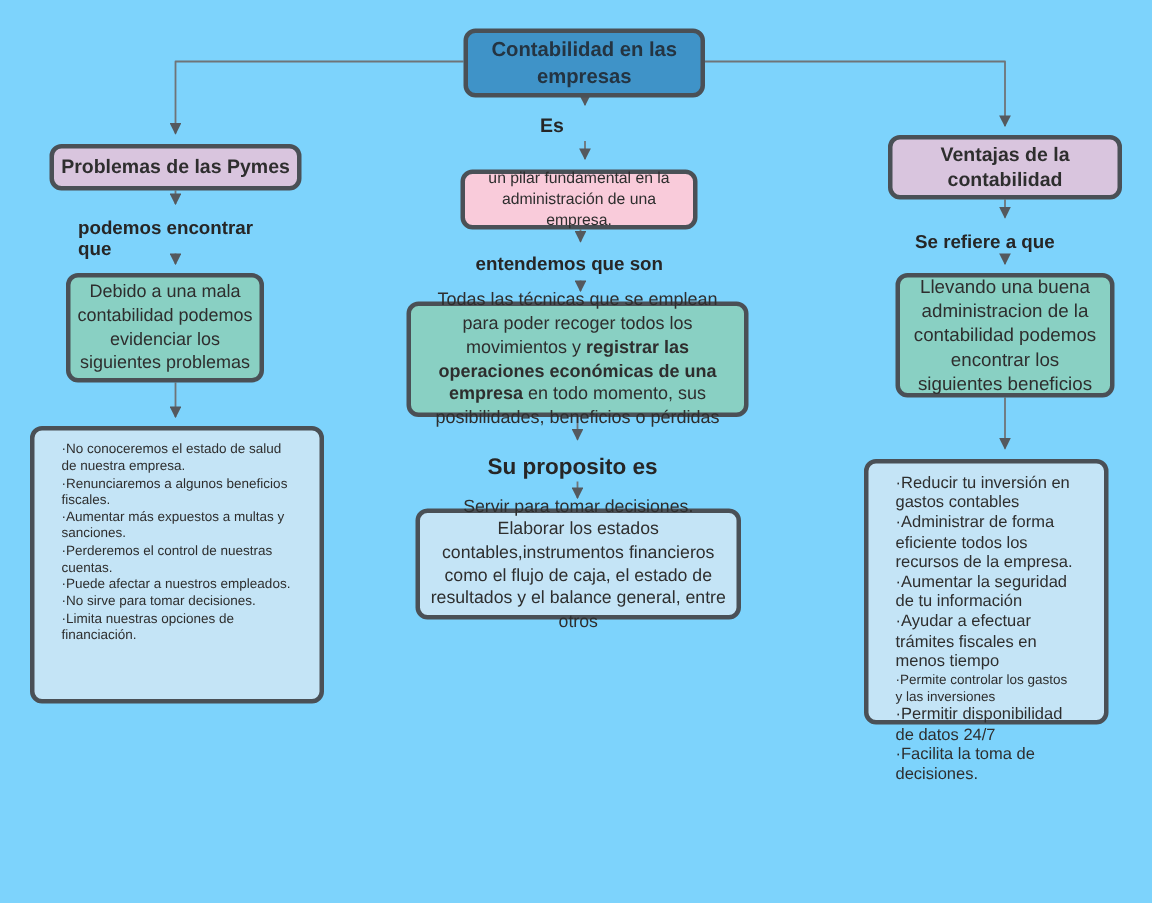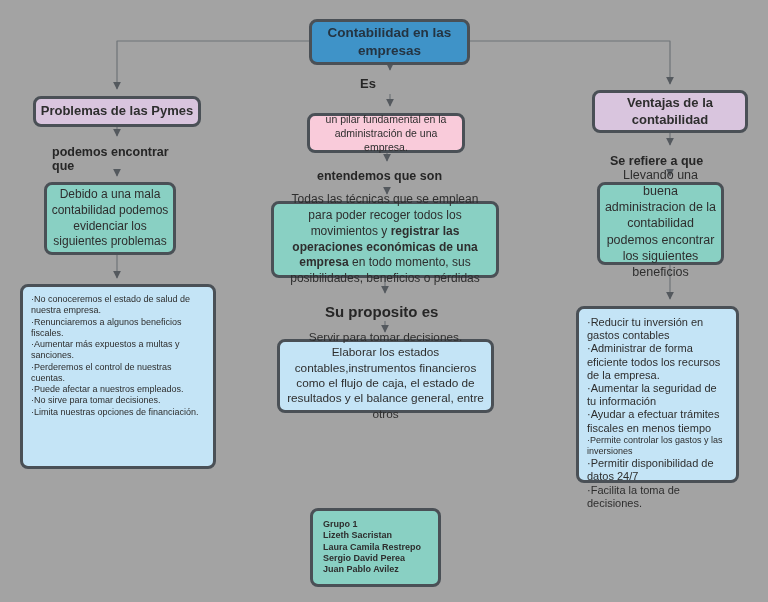--- a/index.html
+++ b/index.html
@@ -1,46 +1,46 @@
 <!DOCTYPE html>
 <html style="--blue: #3F93C8; --purple: #D9C5DE; --pink: #F9CBDA; --teal: #89D0C3; --lightblue: #C4E4F6; --border: #4A5056; --line: #6F7478;"><head>
 <meta charset="utf-8">
 <style>
   :root{
     --blue:#3F93C8; --purple:#D9C5DE; --pink:#F9CBDA; --teal:#89D0C3;
     --lightblue:#C4E4F6; --border:#4A5056; --line:#6F7478; --ink:#2E2E2E;
   }
   *{box-sizing:border-box; margin:0; padding:0;}
   body{background:#fff; font-family:"Liberation Sans", sans-serif; color:var(--ink);}
-  .canvas{position:relative; width:768px; height:602px; background:#a3a3a3; overflow:hidden;}
+  .canvas{position:relative; width:768px; height:602px; background:#7dd3fc; overflow:hidden;}
   .connector-layer{position:absolute; left:0; top:0; width:768px; height:602px; pointer-events:none;}
   .node{
     position:absolute; border:3px solid var(--border); border-radius:8px;
     display:flex; align-items:center; justify-content:center; text-align:center;
     line-height:1.3; color:var(--ink);
   }
   .node.blue{background:var(--blue); font-weight:bold; font-size:13.5px; color:#243442;}
   .node.purple{background:var(--purple); font-weight:bold; font-size:13px;}
   .node.pink{background:var(--pink); font-size:10.5px; line-height:1.35;}
   .node.teal{background:var(--teal); font-size:12px;}
   .node.lightblue{background:var(--lightblue); font-size:12px;}
-  .node.list{display:block; text-align:left; padding:7px 8px;}
+  .node.list{display:block; text-align:left; padding:7px 18px;}
   .edge-label{
     position:absolute; font-weight:bold; font-size:12.5px; text-align:left; color:#262626;
   }
   .li{line-height:1.2;}
   .li.small{font-size:9px; line-height:1.25;}
   
   #box-root{left:309px; top:19px; width:161px; height:46px;}
   #box-left-title{left:33px; top:96px; width:168px; height:31px;}
   #box-right-title{left:592px; top:90px; width:156px; height:43px; line-height:1.25;}
   #box-pillar{left:307px; top:113px; width:158px; height:40px; padding:2px 5px;}
   #box-left-cause{left:44px; top:182px; width:132px; height:73px; padding:2px 4px;}
   #box-definition{left:271px; top:201px; width:228px; height:77px; padding:2px 5px; line-height:1.32;}
-  #box-right-cause{left:597px; top:182px; width:127px; height:83px; font-size:12.5px; padding:2px 4px;}
+  #box-right-cause{left:597px; top:182px; width:146px; height:83px; font-size:12.5px; padding:2px 4px;}
   #box-left-list{left:20px; top:284px; width:196px; height:185px; font-size:11.5px;}
   #box-purpose{left:277px; top:339px; width:217px; height:74px; font-size:11.8px; padding:2px 7px;}
   #box-right-list{left:576px; top:306px; width:163px; height:177px; font-size:11px;}
   #box-credits{left:310px; top:508px; width:131px; height:79px; font-weight:bold; font-size:11.5px; padding:8px 10px; line-height:1.28;}
   #label-es{left:360px; top:76px; width:60px; font-size:13px;}
   #label-left{left:52px; top:145px; width:130px;}
   #label-center1{left:317px; top:169px; width:140px;}
   #label-center2{left:325px; top:303px; width:120px; font-size:15px;}
   #label-right{left:610px; top:154px; width:120px;}
   b{font-weight:bold;}
@@ -105,21 +105,14 @@
   <div class="node lightblue list" id="box-right-list">
       <div class="li">·Reducir tu inversión en gastos contables</div>
       <div class="li">·Administrar de forma eficiente todos los recursos de la empresa.</div>
       <div class="li">·Aumentar la seguridad de tu información</div>
       <div class="li">·Ayudar a efectuar trámites fiscales en menos tiempo</div>
       <div class="li small">·Permite controlar los gastos y las inversiones</div>
       <div class="li">·Permitir disponibilidad de datos 24/7</div>
       <div class="li">·Facilita la toma de decisiones.</div>
     </div>
 
-  <div class="node teal list" id="box-credits">
-      <div class="li small">Grupo 1</div>
-      <div class="li small">Lizeth Sacristan</div>
-      <div class="li small">Laura Camila Restrepo</div>
-      <div class="li small">Sergio David Perea</div>
-      <div class="li small">Juan Pablo Avilez</div>
-    </div>
 
 </div>
 
 </body></html>

